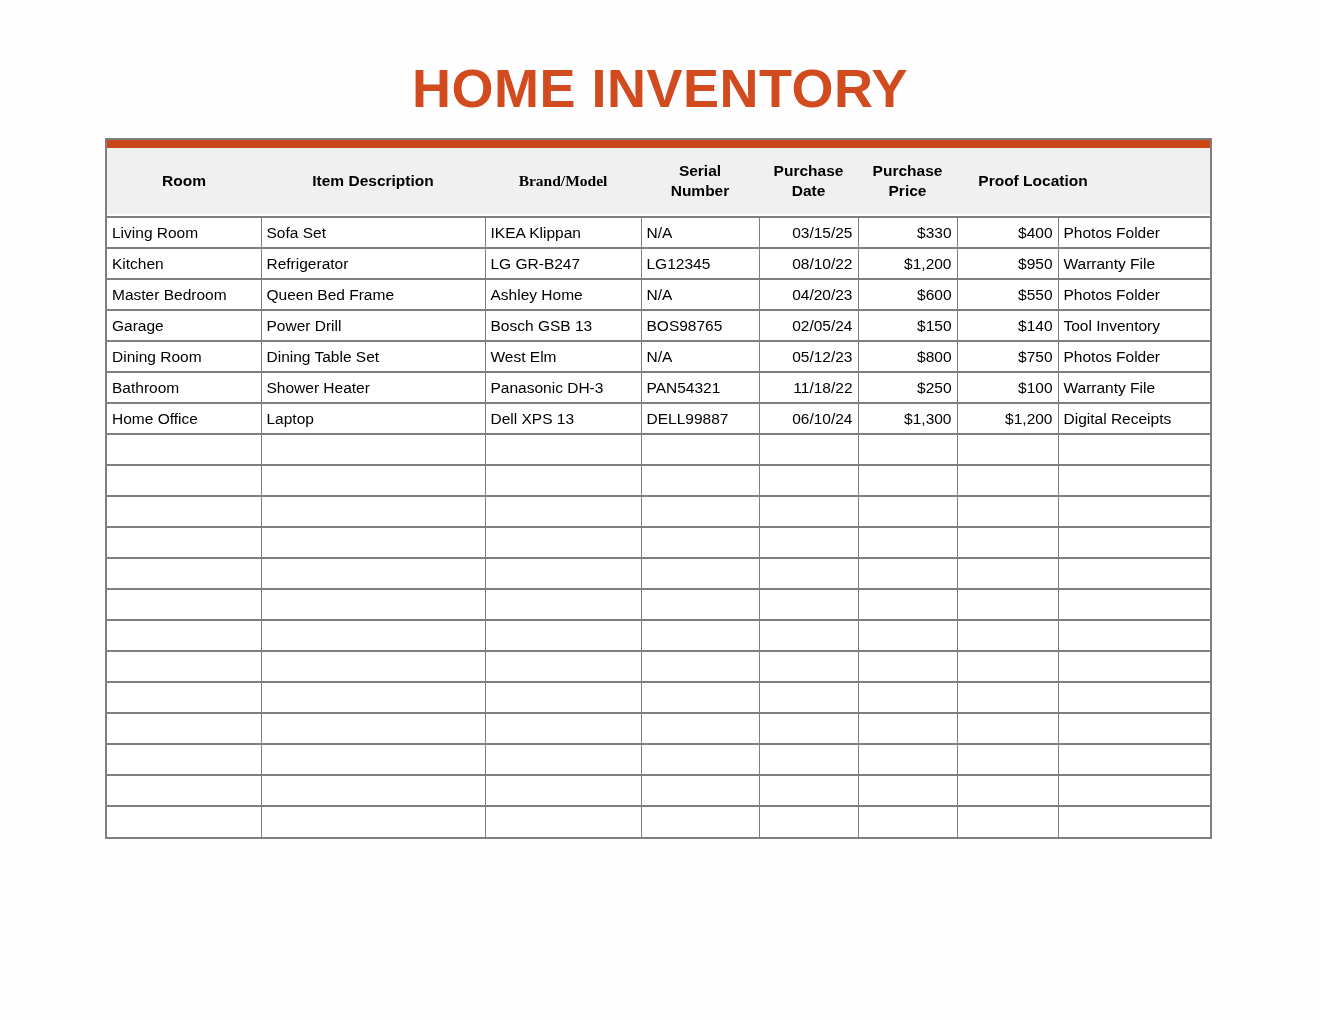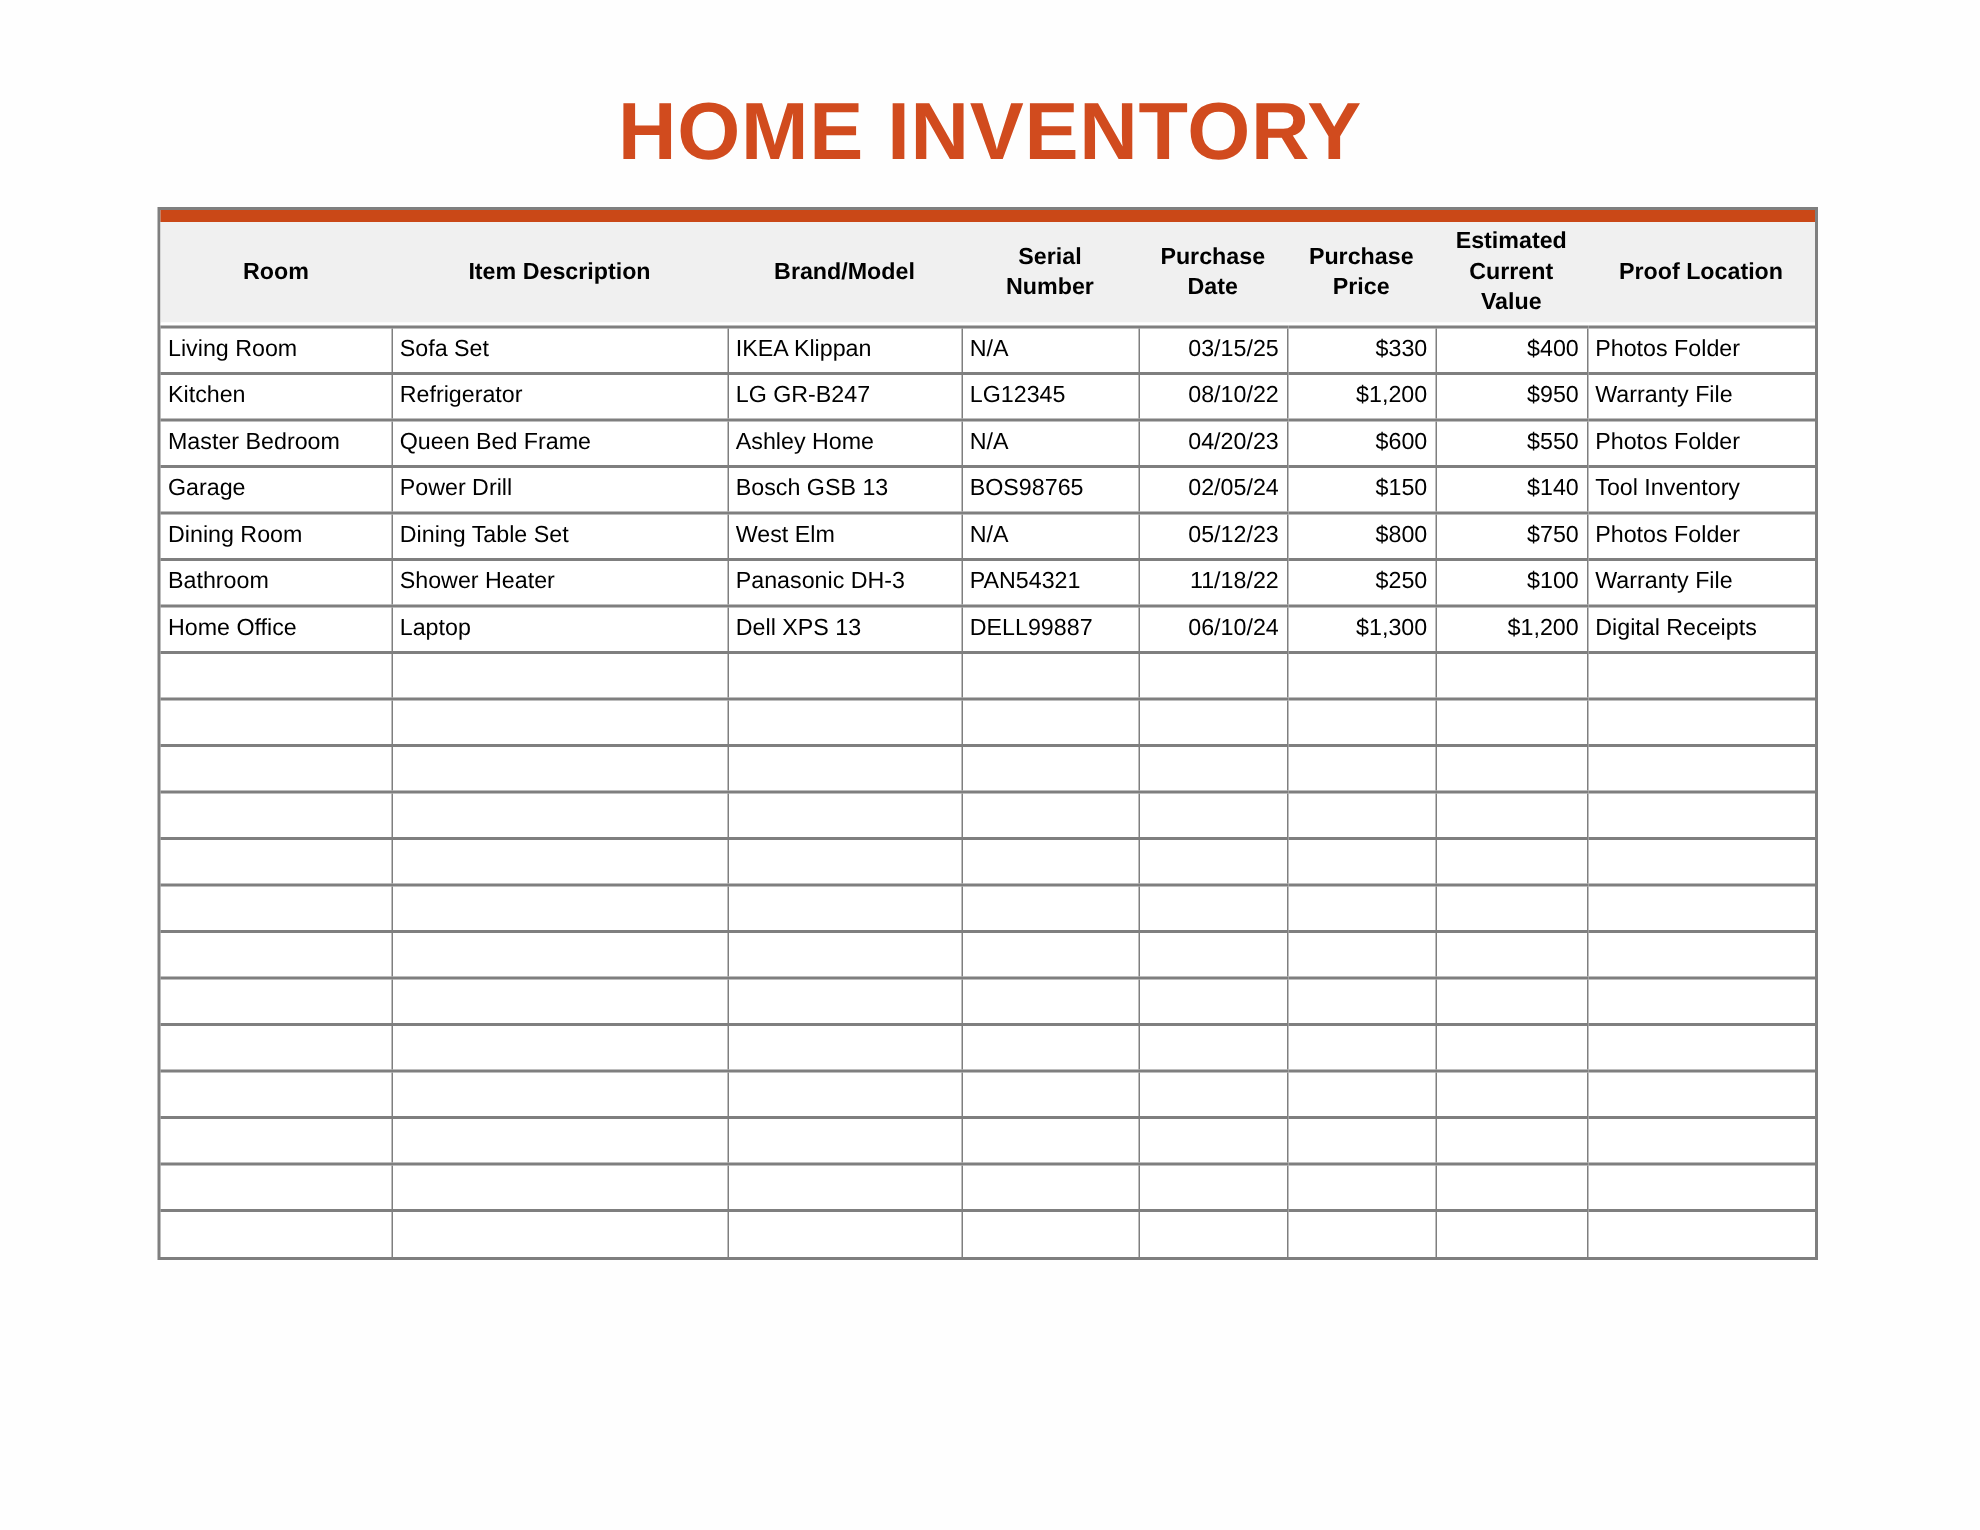--- a/index.html
+++ b/index.html
@@ -76,25 +76,24 @@
 <body>
 
 <div class="page">
   <h1 class="title">HOME INVENTORY</h1>
 
   <div class="sheet">
     <div class="accent-bar"></div>
     <div class="header-row" id="headerRow">
         <div class="header-cell" style="width: 154px;">Room</div>
         <div class="header-cell" style="width: 224px;">Item Description</div>
-        <div class="header-cell" style="width: 156px;">Brand/Model</div>
+        <div class="header-cell" style="width: 156px; font-family: Liberation Serif, serif;">Brand/Model</div>
         <div class="header-cell" style="width: 118px;">Serial Number</div>
         <div class="header-cell" style="width: 99px;">Purchase Date</div>
         <div class="header-cell" style="width: 99px;">Purchase Price</div>
-        <div class="header-cell" style="width: 101px;">Estimated Current Value</div>
         <div class="header-cell" style="width: 152px;">Proof Location</div>
       </div>
     <div class="header-gap"></div>
     <table class="grid">
       <colgroup id="gridCols">
           <col style="width: 154px;">
           <col style="width: 224px;">
           <col style="width: 156px;">
           <col style="width: 118px;">
           <col style="width: 99px;">

